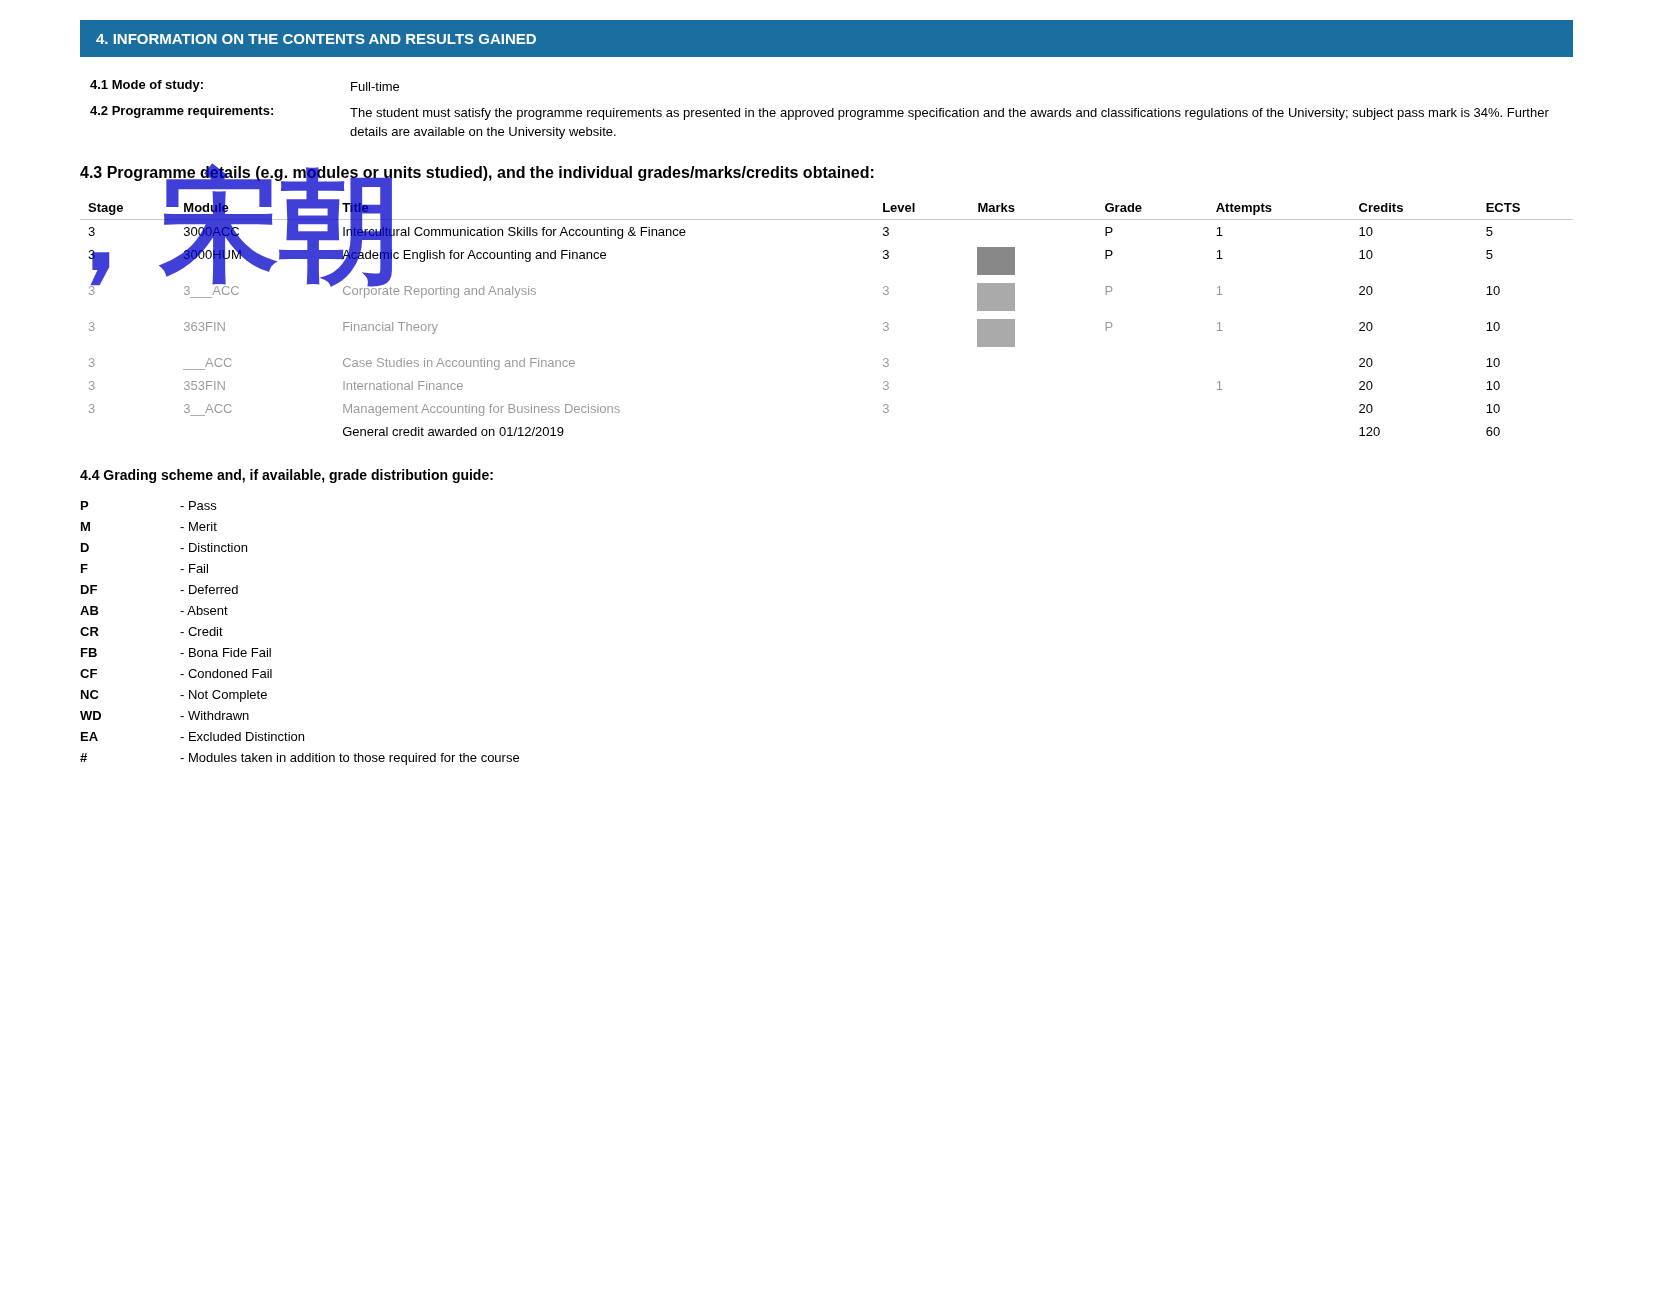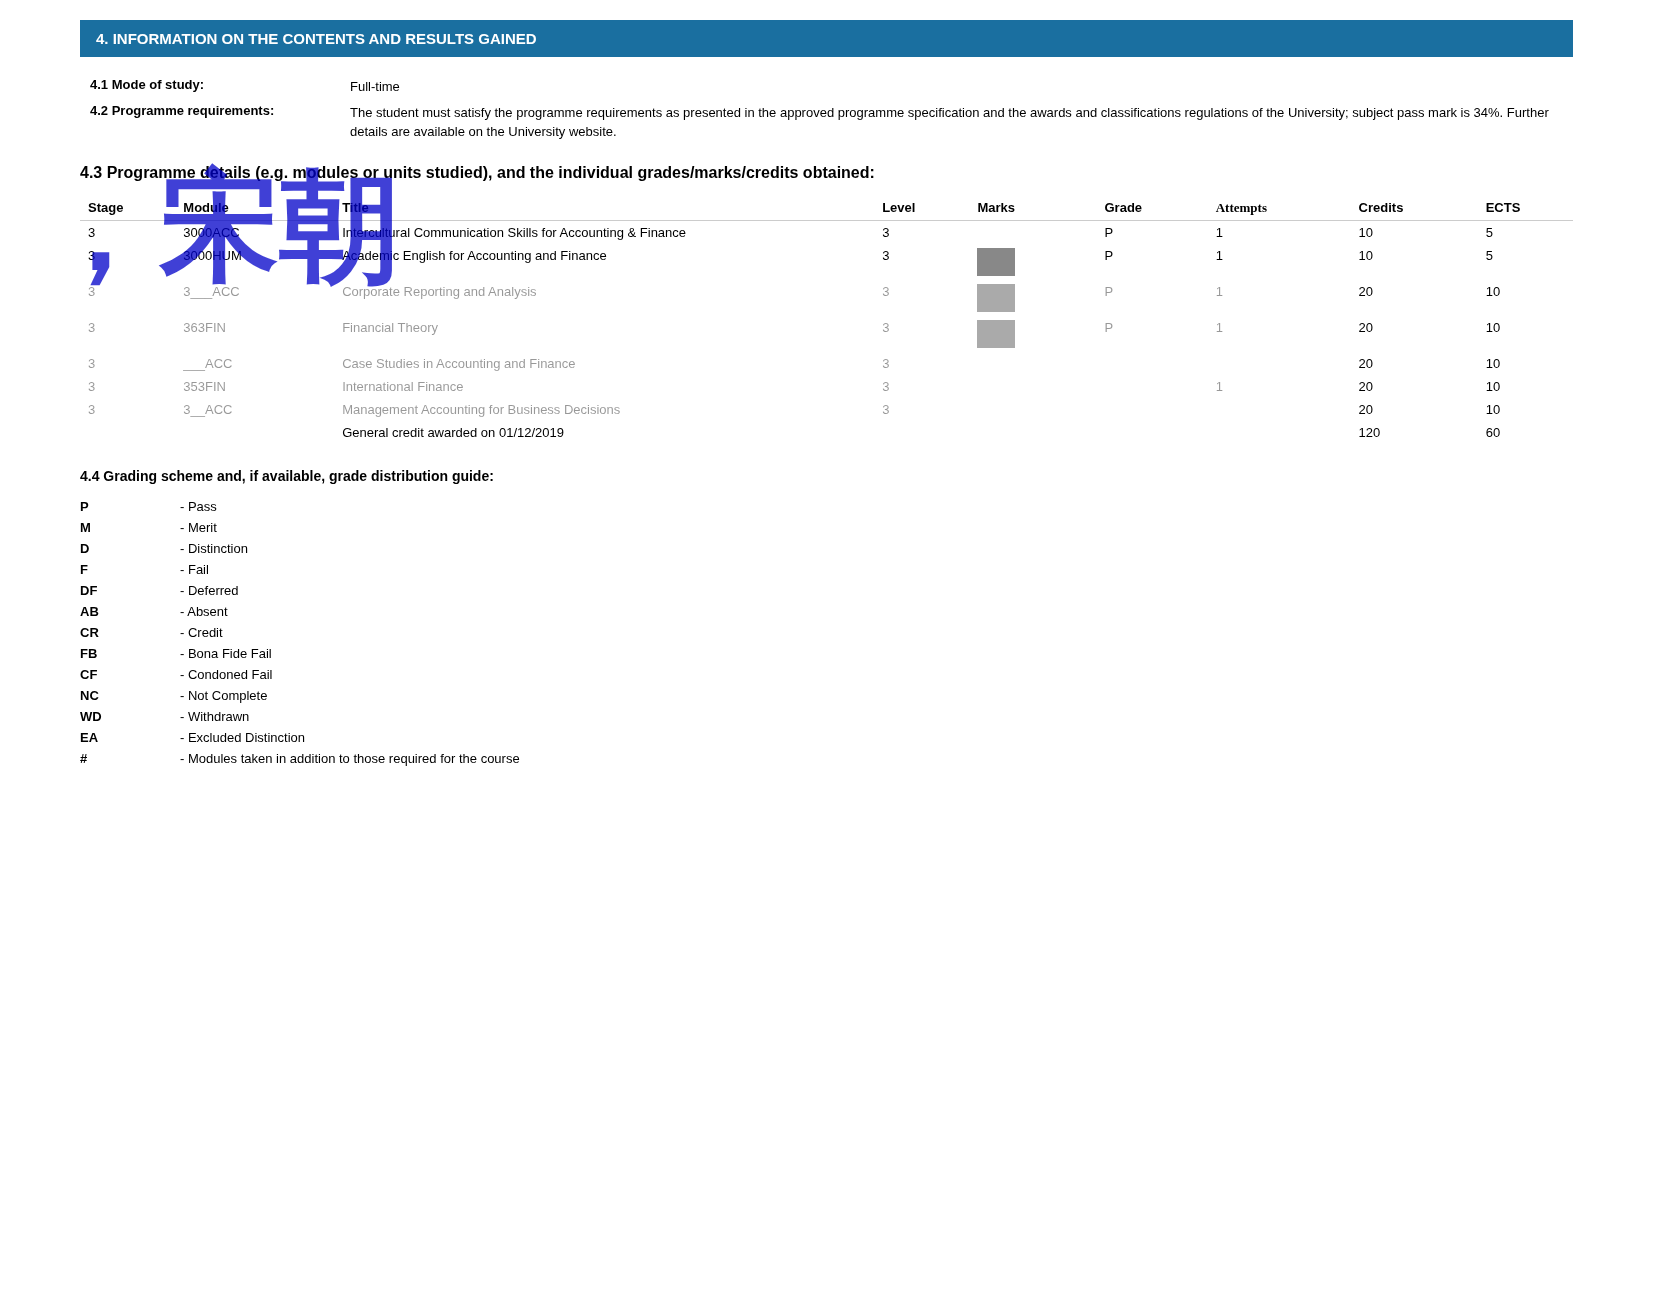--- a/index.html
+++ b/index.html
@@ -77,21 +77,21 @@
       padding: 4px 8px;
       vertical-align: top;
     }
 
     .col-stage { width: 60px; margin-left: 24px; }
     .col-module { width: 100px; }
     .col-title { width: 340px; }
     .col-level { width: 60px; }
     .col-marks { width: 80px; }
     .col-grade { width: 70px; }
-    .col-attempts { width: 90px; font-family: Liberation Serif, serif; }
+    .col-attempts { width: 90px; }
     .col-credits { width: 80px; }
     .col-ects { width: 60px; }
 
     .marks-cell {
       position: relative;
     }
 
     .marks-box {
       display: inline-block;
       width: 38px;

